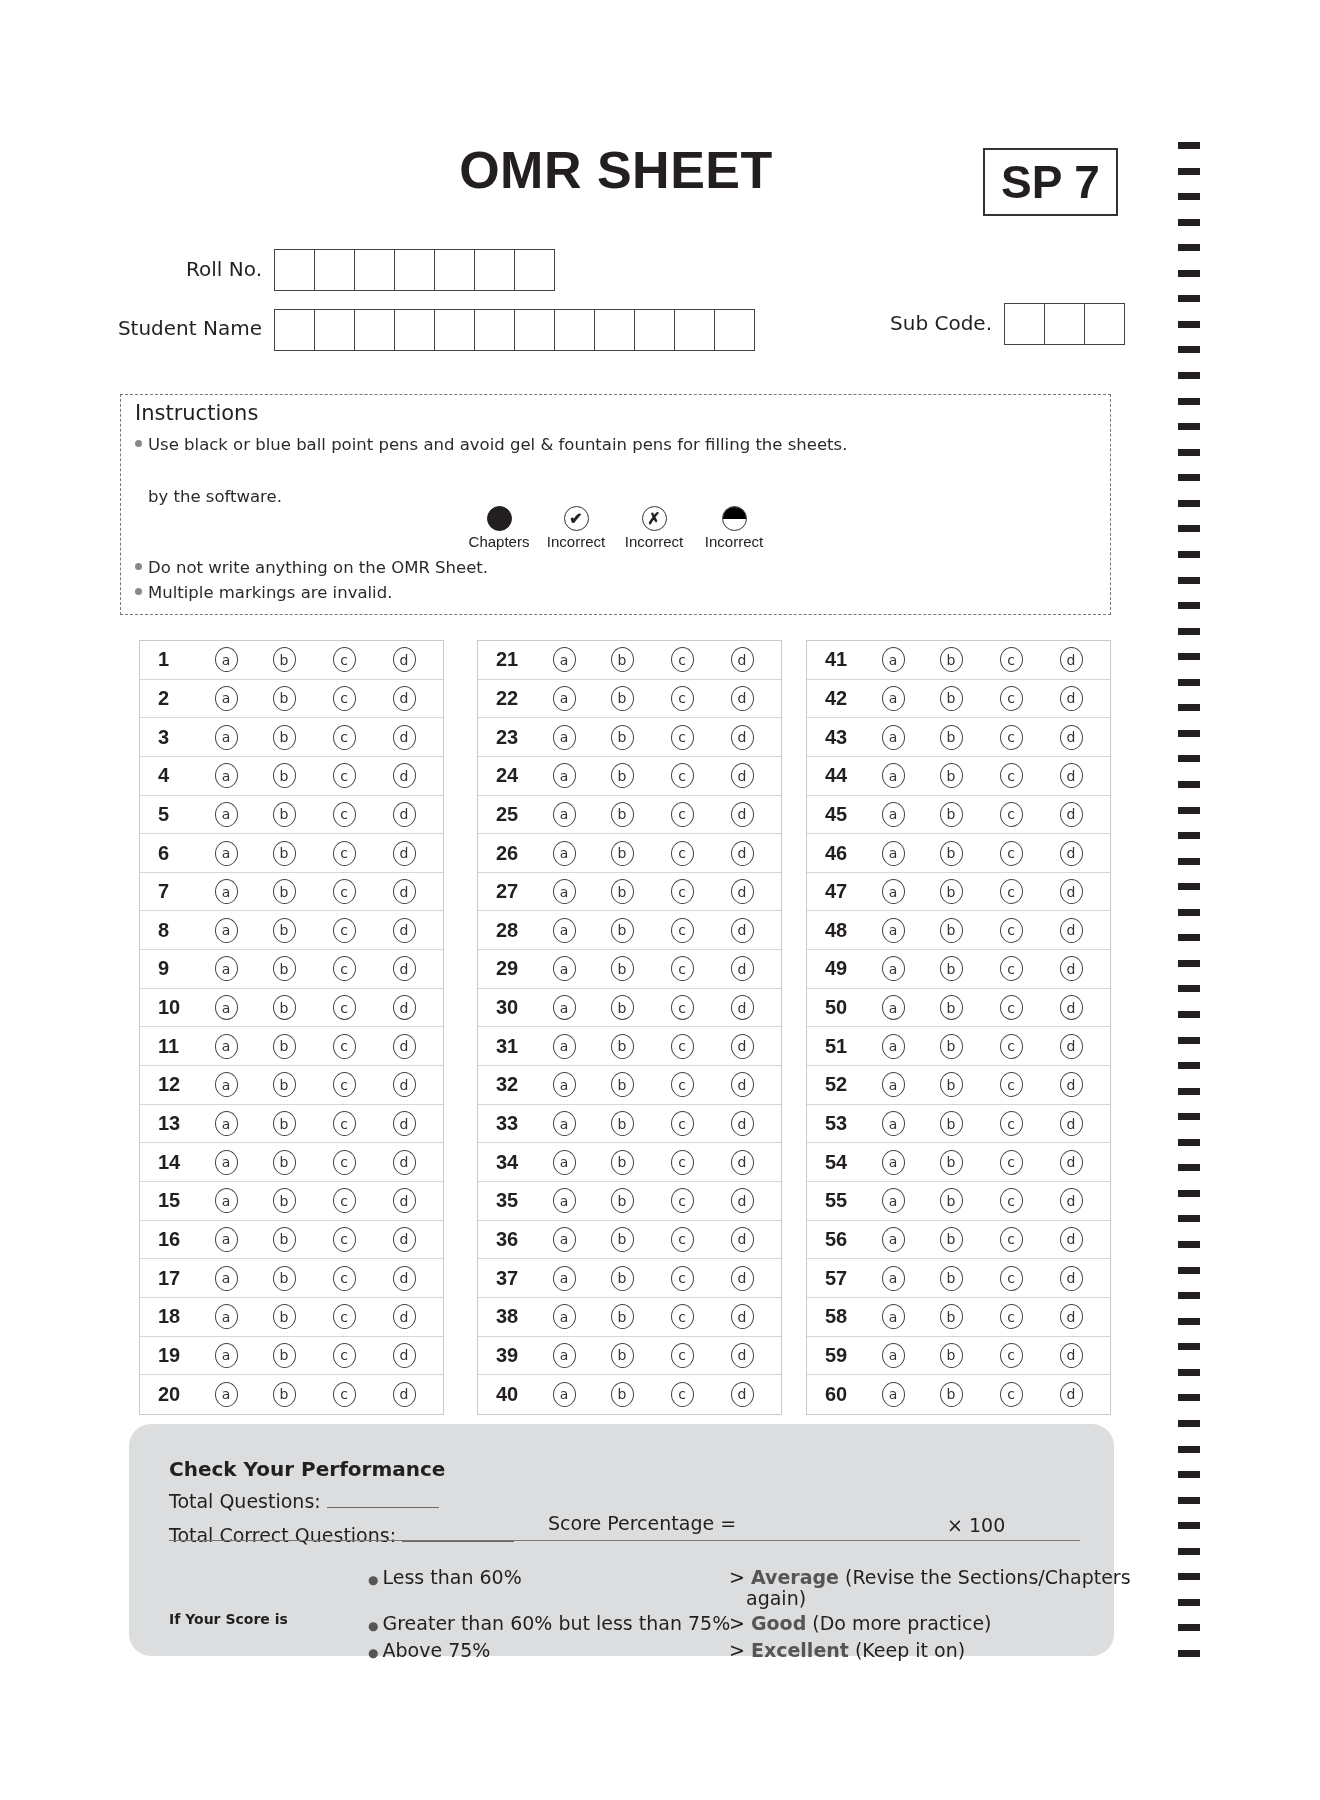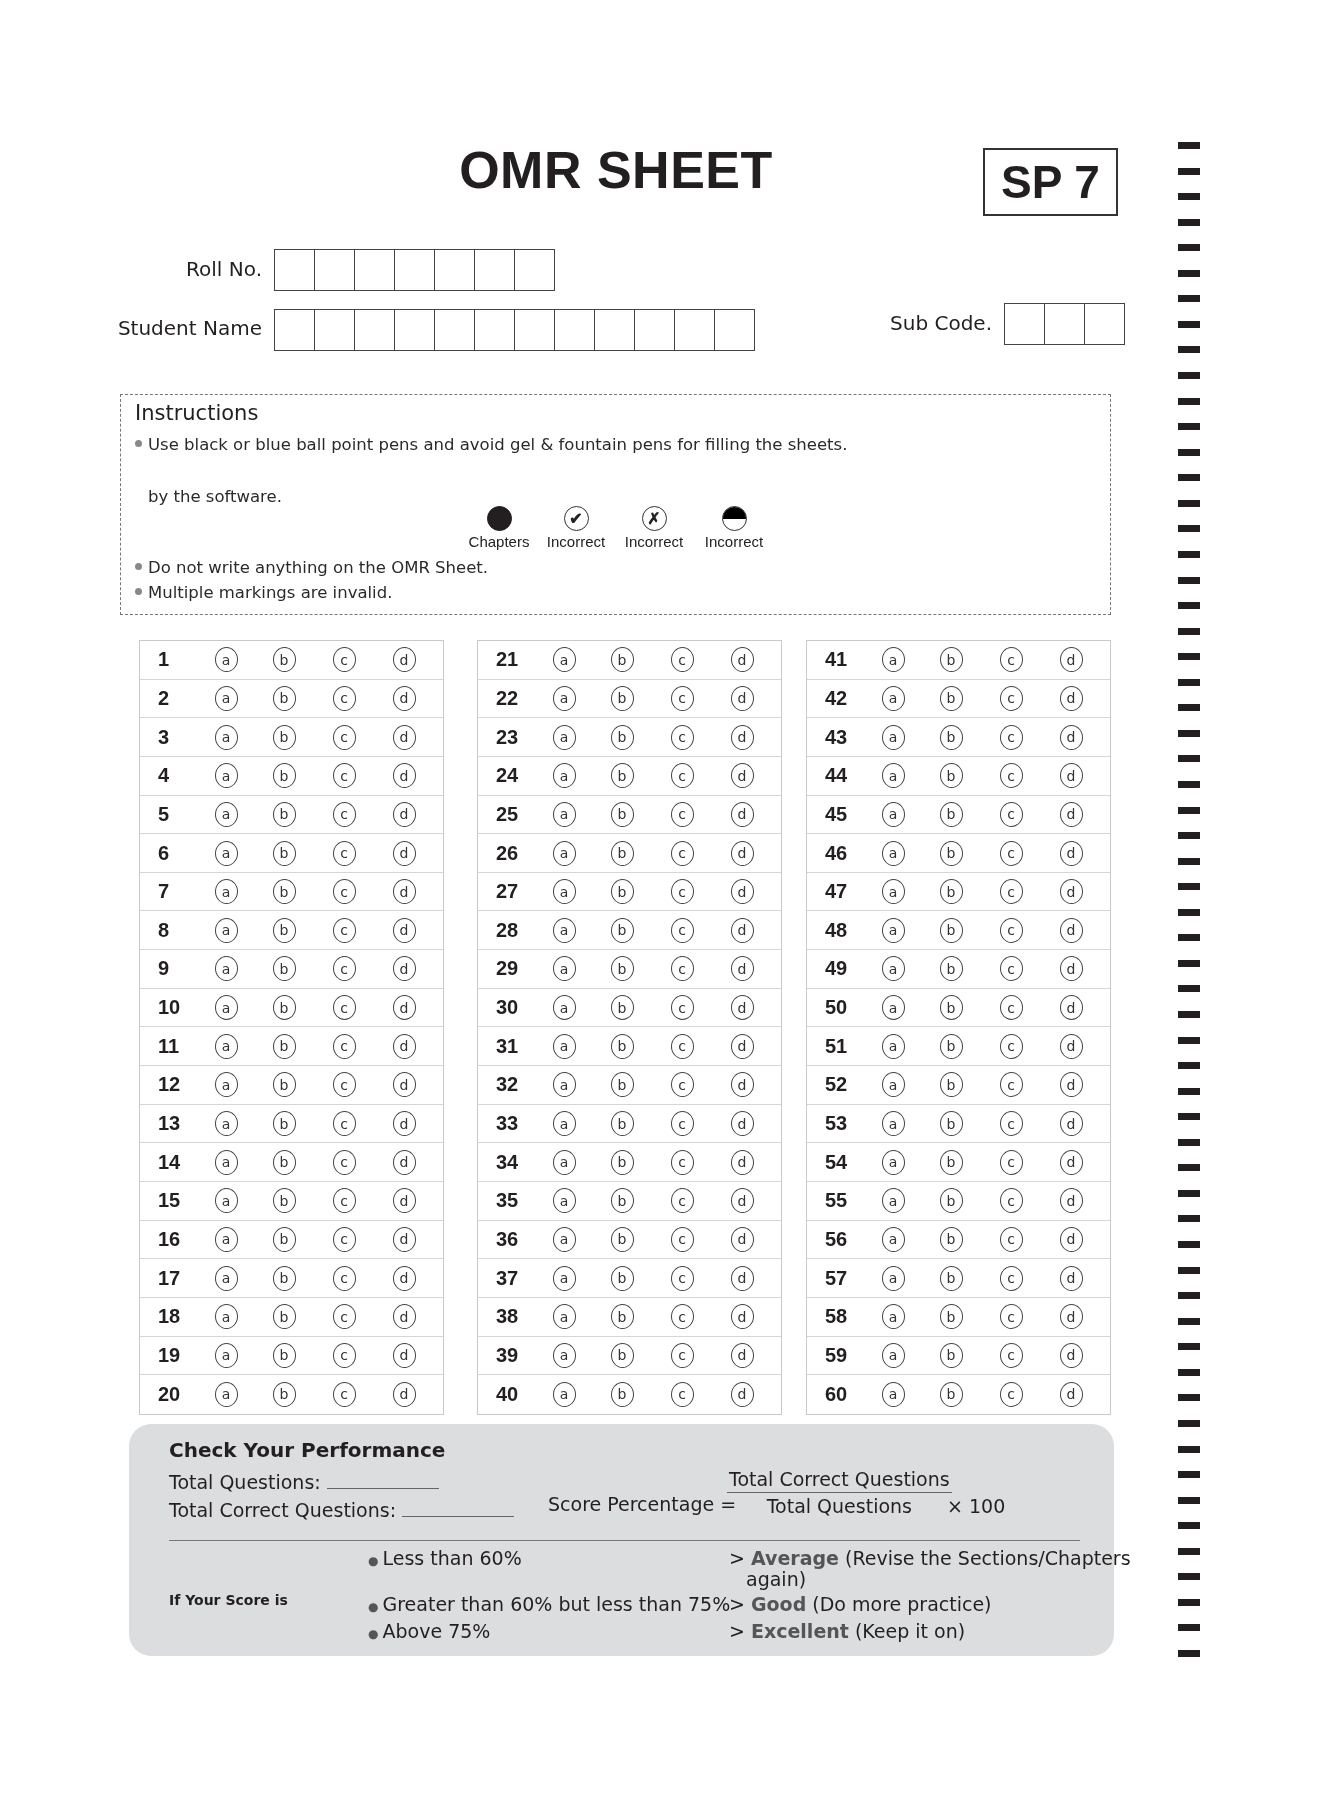--- a/index.html
+++ b/index.html
@@ -34,21 +34,21 @@
   .grid { top: 640px; width: 305px; border: 1px solid #c9c9c9; box-sizing: border-box; }
   .grid .row { height: 38.65px; display: flex; align-items: center; border-bottom: 1.5px solid #d6d6d6; box-sizing: border-box; position: relative; }
   .grid .row:last-child { border-bottom: none; }
   .grid .qn { position: absolute; left: 18px; width: 36px; font-family: "Liberation Sans", sans-serif;
               font-weight: bold; font-size: 20px; color: #231f20; }
   .grid .opt { position: absolute; top: 50%; width: 23px; height: 25px; margin-top: -12.5px; margin-left: -11.5px;
                border: 1px solid #444; border-radius: 50%; box-sizing: border-box; display: flex;
                align-items: center; justify-content: center; font-size: 14px; color: #333; line-height: 1; }
   .perf { left: 129px; top: 1424px; width: 985px; height: 232px; background: #dcdddf;
           border-radius: 22px; }
-  .perf .t { position: absolute; font-size: 19px; color: #231f20; white-space: nowrap; }
+  .perf .t { position: absolute; font-size: 19px; color: #231f20; white-space: nowrap; margin-top: 19px; }
   .perf .blank { display: inline-block; border-bottom: 1px solid #666; vertical-align: baseline; height: 1px; margin-left: 6px; }
   .perf .b { font-weight: bold; }
   .perf .g { font-weight: bold; color: #555; }
   .frac { position: absolute; left: 598px; top: 44px; text-align: center; font-size: 19px; color: #231f20; }
   .frac .num { padding: 0 2px 2px 2px; border-bottom: 1px solid #666; }
   .frac .den { padding-top: 2px; }
   .timing { left: 1178px; width: 22px; height: 7px; background: #231f20; }
 </style>
 </head>
 <body>
@@ -543,28 +543,24 @@
       <span class="opt" style="left: 204px;">c</span>
       <span class="opt" style="left: 264px;">d</span>
     </div>
   </div>
 
 <div class="abs perf">
   <div class="t b" style="left:40px; top:14px; font-size:20px;">Check Your Performance</div>
   <div class="t" style="left:40px; top:47px;">
     <span>Total Questions:</span><span class="blank" style="width:112px;"></span>
   </div>
-  <div class="t" style="left:40px; top:75px;text-align:right;">
+  <div class="t" style="left:40px; top:81px;text-align:right;">
     <span>Total Correct Questions:</span><span class="blank" style="width:112px;"></span>
   </div>
   <div class="t" style="left:419px; top:69px;">Score Percentage =</div>
-  <div class="frac">
-    <div class="num">Total Correct Questions</div>
-    <div class="den">Total Questions</div>
-  </div>
   <div class="t" style="left:818px; top:71px;">× 100</div>
 
   <div class="abs" style="left:40px; top:116px; width:911px; height:1px; background:#777;"></div>
 
   <div class="t b" style="left:40px; top:168px; font-size:14px;">If Your Score is</div>
 
   <div class="t" style="left:239px; top:123px;"><span style="font-size:12px; color:#555; margin-right:4px;">●</span><span>Less than 60%</span></div>
   <div class="t" style="left:239px; top:169px;"><span style="font-size:12px; color:#555; margin-right:4px;">●</span><span>Greater than 60% but less than 75%</span></div>
   <div class="t" style="left:239px; top:196px;"><span style="font-size:12px; color:#555; margin-right:4px;">●</span><span>Above 75%</span></div>
 

